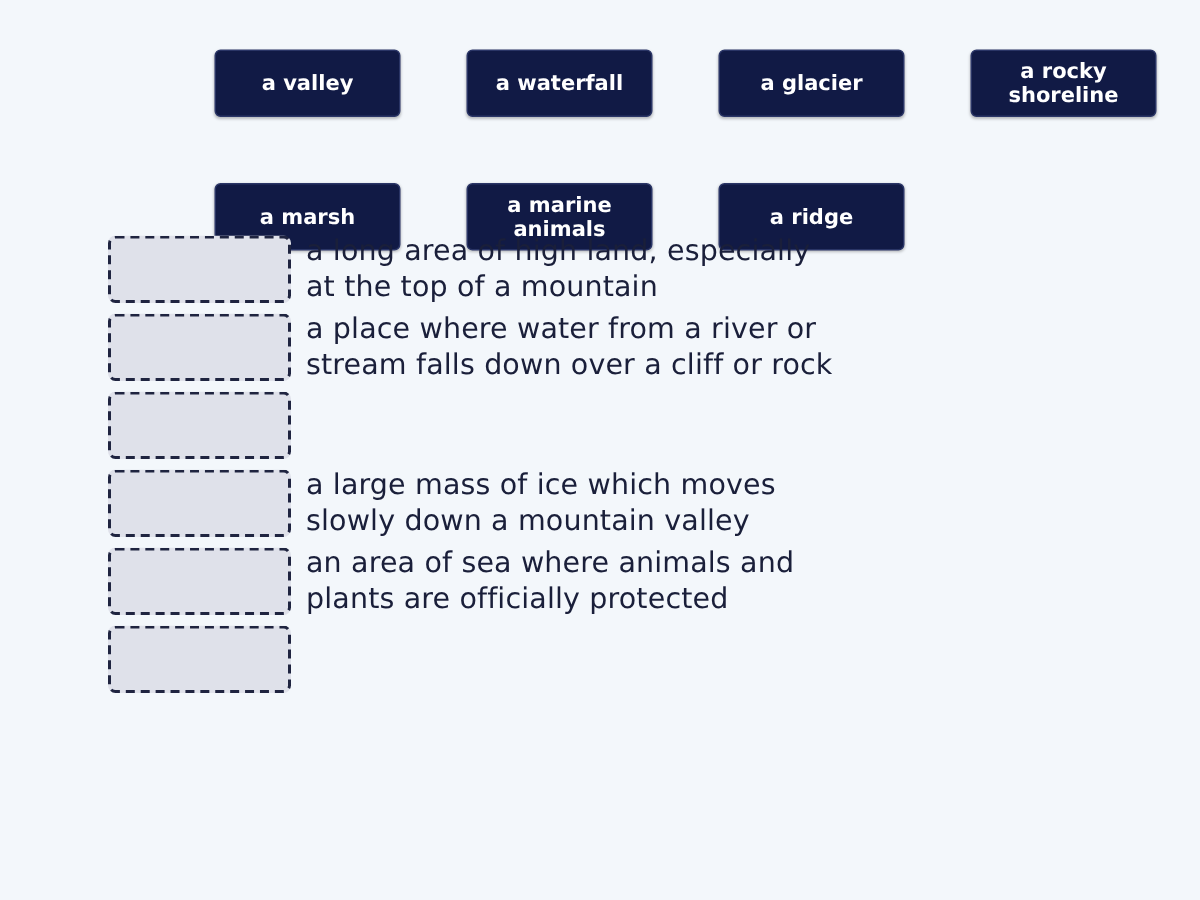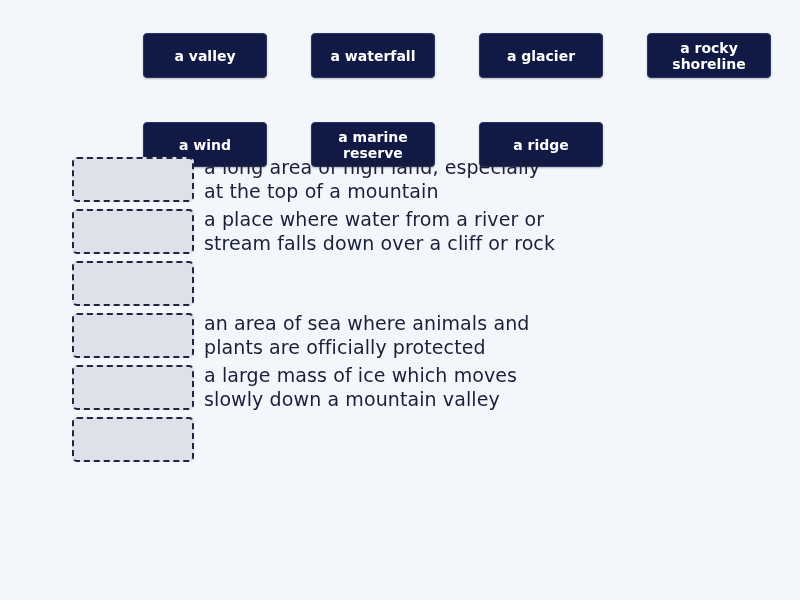--- a/index.html
+++ b/index.html
@@ -77,47 +77,47 @@
 </head>
 <body>
 
 <div class="stage">
 
   <div class="tiles">
     <div class="tile">a valley</div>
     <div class="tile">a waterfall</div>
     <div class="tile">a glacier</div>
     <div class="tile">a rocky shoreline</div>
-    <div class="tile">a wind</div>
-    <div class="tile">a marine reserve</div>
+    <div class="tile">a marsh</div>
+    <div class="tile">a marine animals</div>
     <div class="tile">a ridge</div>
   </div>
 
   <div class="rows">
     <div class="row">
       <div class="dropbox"></div>
       <div class="definition">a long area of high land, especially
 at the top of a mountain</div>
     </div>
     <div class="row">
       <div class="dropbox"></div>
       <div class="definition">a place where water from a river or
 stream falls down over a cliff or rock</div>
     </div>
     <div class="row">
       <div class="dropbox"></div>
     </div>
     <div class="row">
       <div class="dropbox"></div>
-      <div class="definition">an area of sea where animals and
-plants are officially protected</div>
+      <div class="definition">a large mass of ice which moves
+slowly down a mountain valley</div>
     </div>
     <div class="row">
       <div class="dropbox"></div>
-      <div class="definition">a large mass of ice which moves
-slowly down a mountain valley</div>
+      <div class="definition">an area of sea where animals and
+plants are officially protected</div>
     </div>
     <div class="row">
       <div class="dropbox"></div>
     </div>
   </div>
 
 </div>
 
 </body></html>

